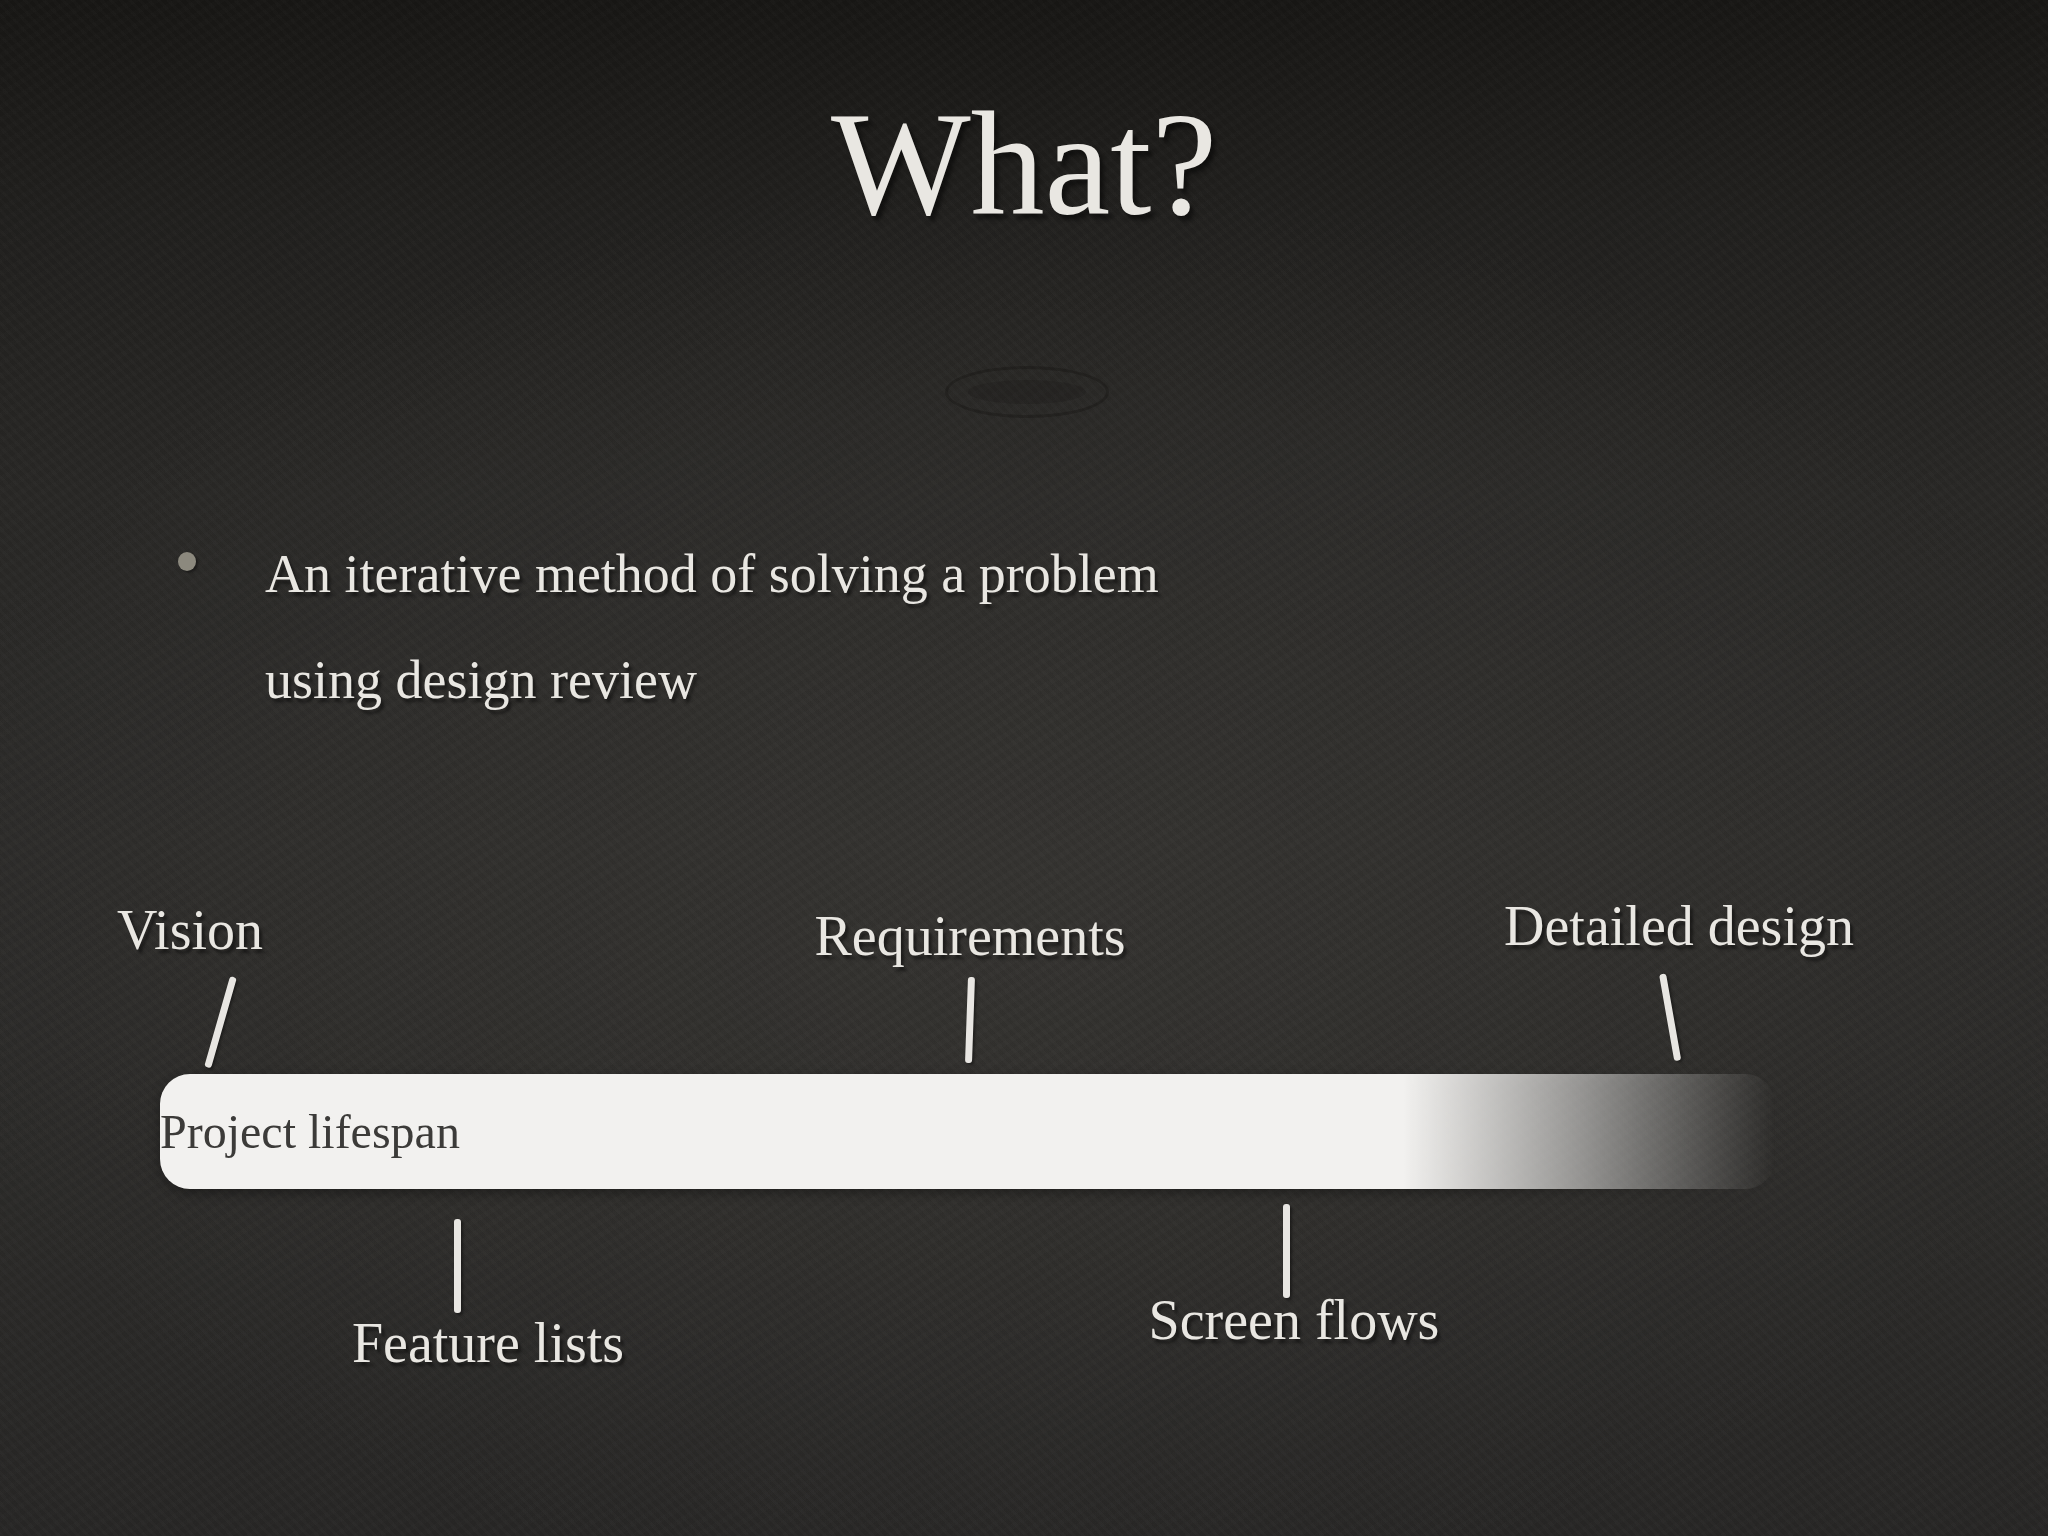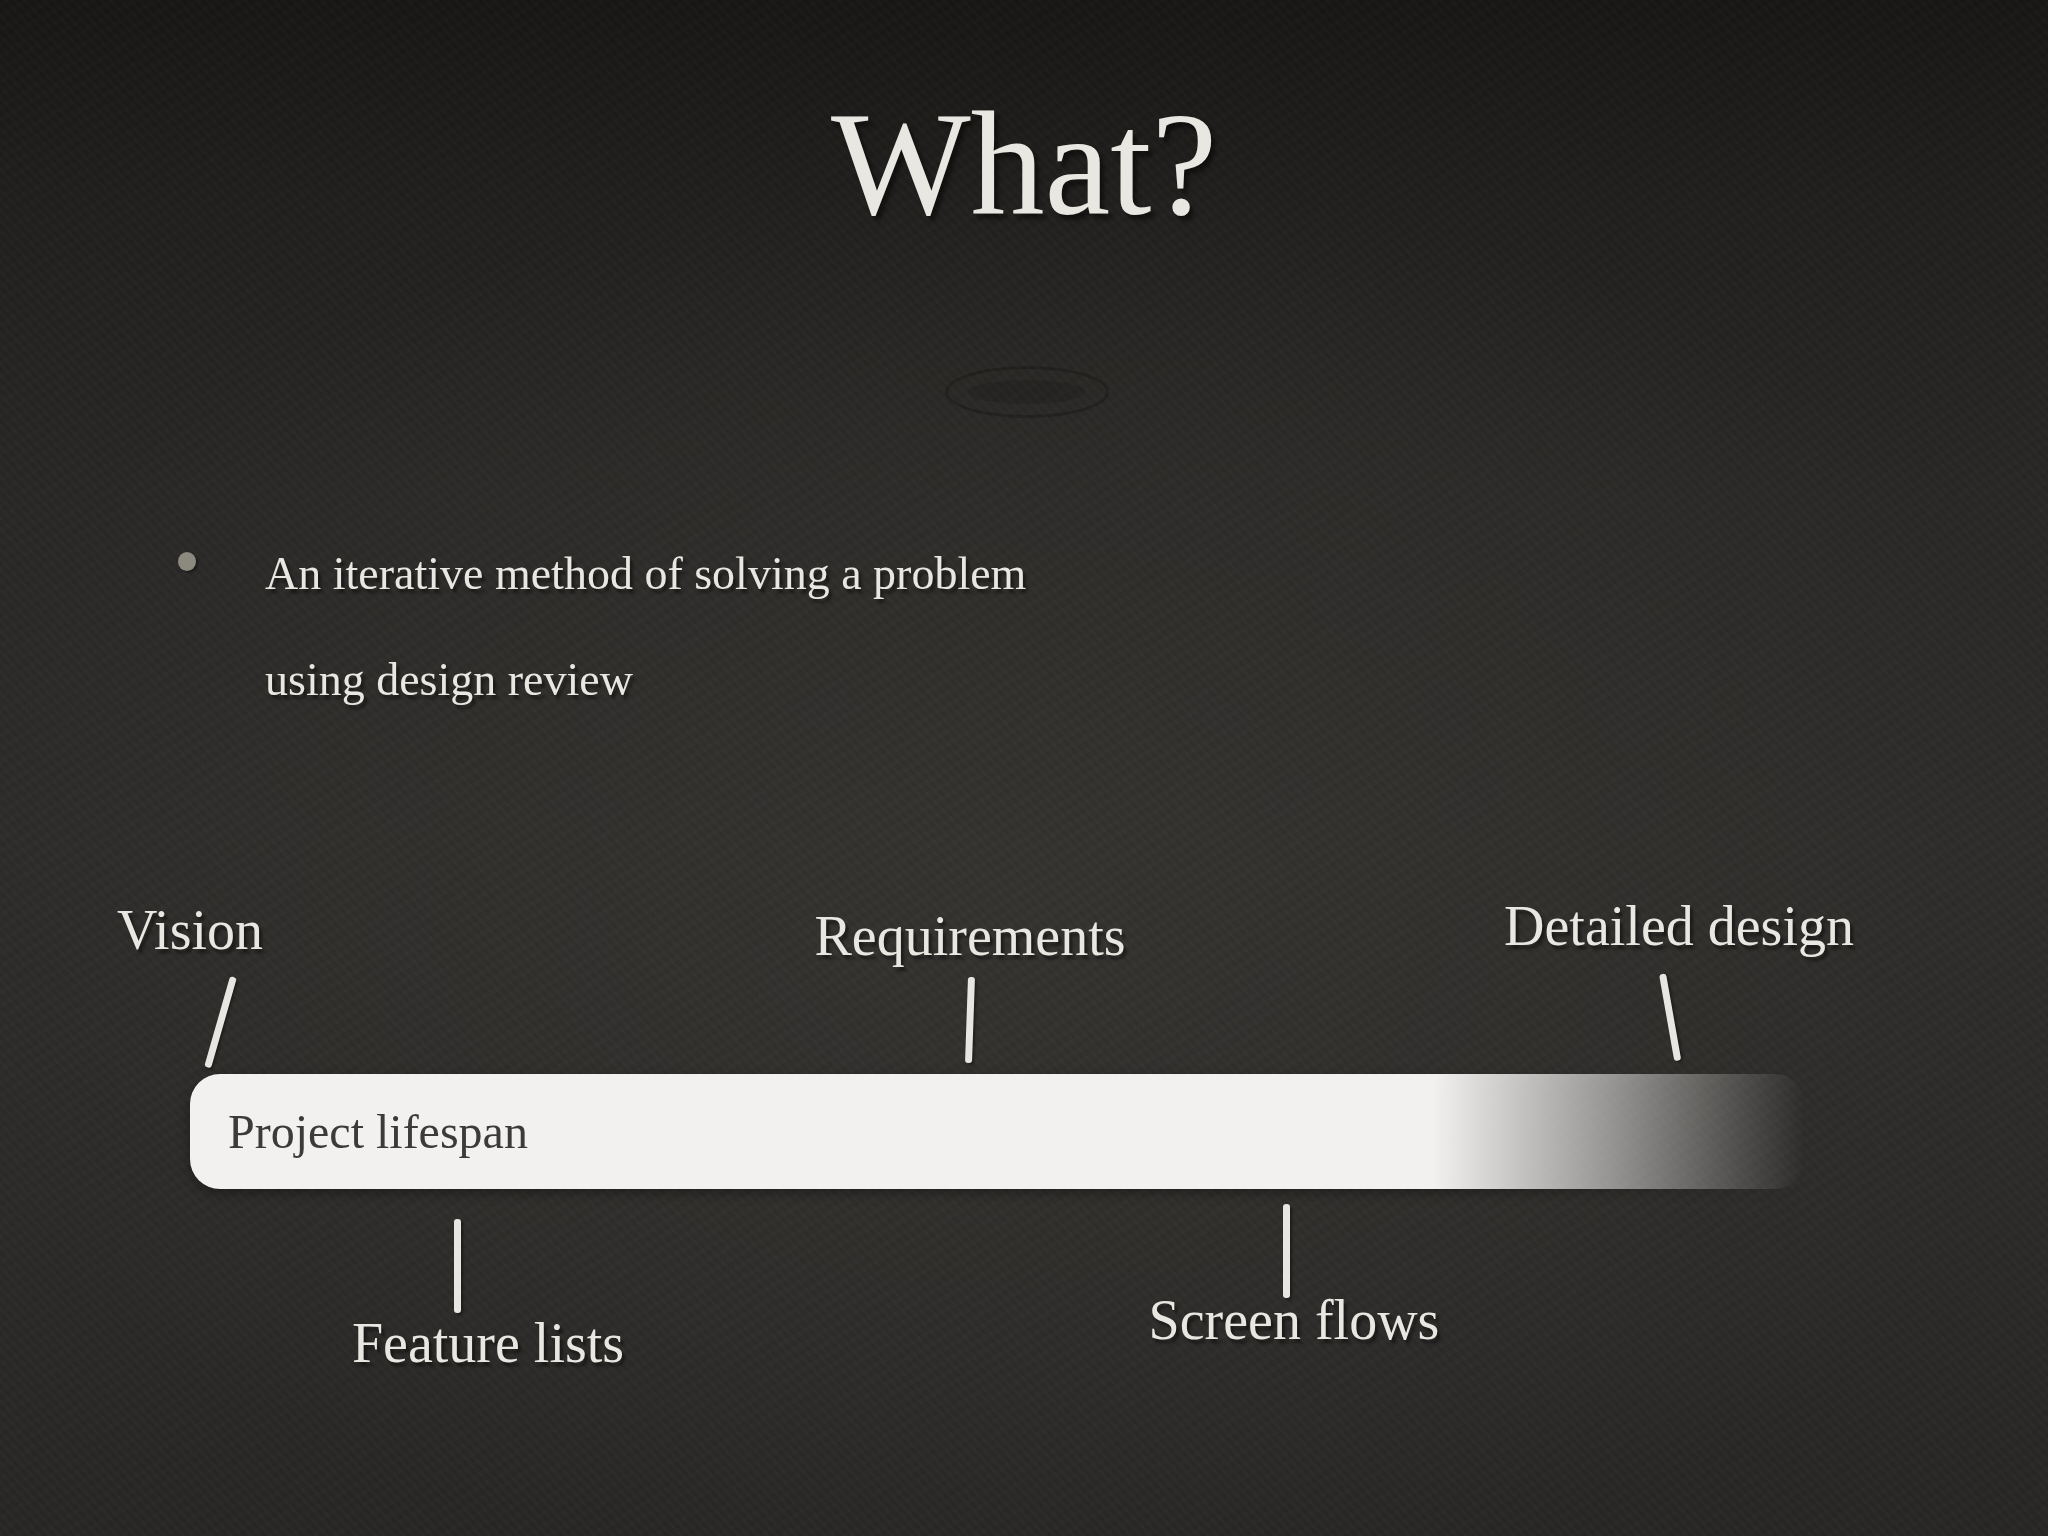--- a/index.html
+++ b/index.html
@@ -72,21 +72,21 @@
     width: 18px;
     height: 19px;
     border-radius: 50%;
     background: var(--color-bullet-dot, #8c897e);
     box-shadow: 2px 2px 2px rgba(0,0,0,0.35);
   }
   .bullet-text {
     position: absolute;
     left: 265px;
     top: 521px;
-    font-size: 46px;
+    font-size: 54px;
     line-height: 106px;
     white-space: nowrap;
     color: var(--color-text, #e9e7e2);
     text-shadow: 3px 4px 3px rgba(0,0,0,0.45);
   }
 
   .tl-label {
     position: absolute;
     transform: translateX(-50%);
     white-space: nowrap;
@@ -115,32 +115,30 @@
   #tick-feature-lists   { left: 454px;  top: 1219px; height: 94px; }
   #tick-screen-flows    { left: 1283px; top: 1204px; height: 94px; }
 
   .lifespan-bar {
     position: absolute;
     left: 160px;
     top: 1074px;
     width: 1615px;
     height: 115px;
     box-sizing: border-box;
-    padding-left: 38px;
     display: flex;
     align-items: center;
     border-radius: 30px;
     background: linear-gradient(90deg,
       var(--color-bar-fill, #f2f1ef) 0%,
       var(--color-bar-fill, #f2f1ef) 77%,
       rgba(241,240,238,0.55) 88%,
       rgba(241,240,238,0.18) 96%,
       rgba(241,240,238,0) 100%);
     filter: drop-shadow(0 4px 6px rgba(0,0,0,0.35));
-    margin-left: 30px;
   }
   .bar-label {
     font-size: 48px;
     color: var(--color-bar-text, #3c3b39);
   }
 </style>
 </head>
 <body>
 
 <div class="stage">

